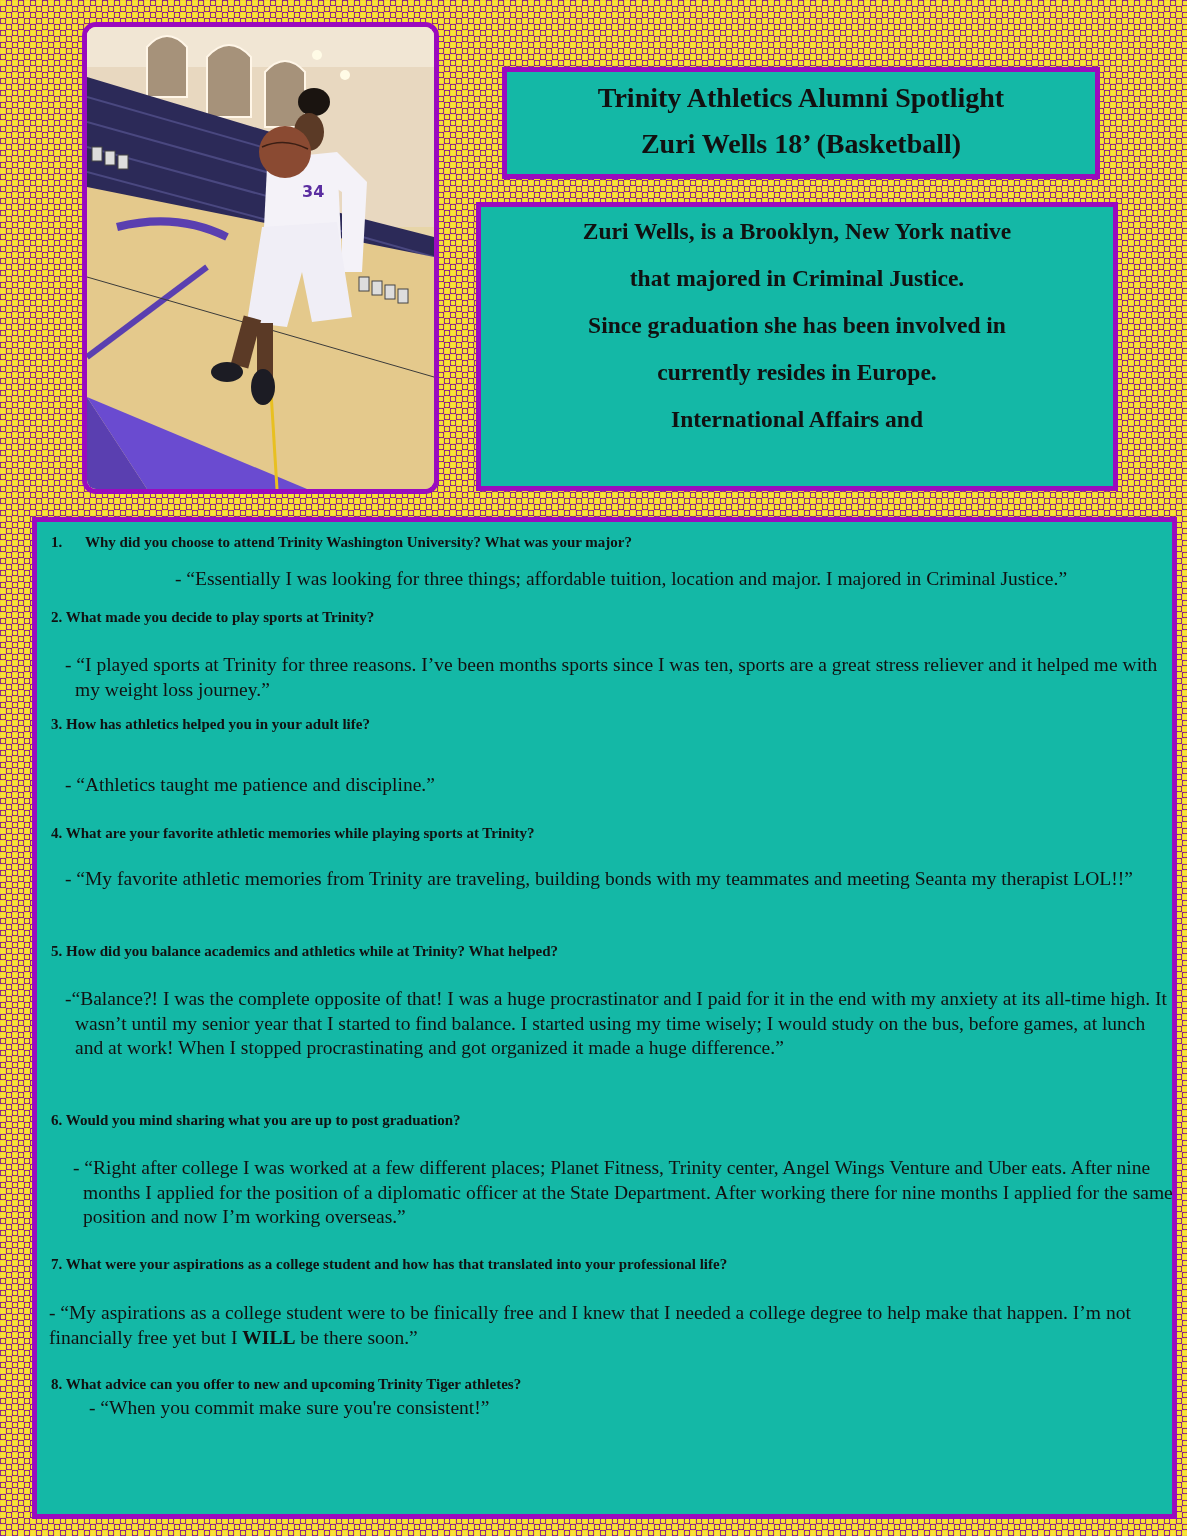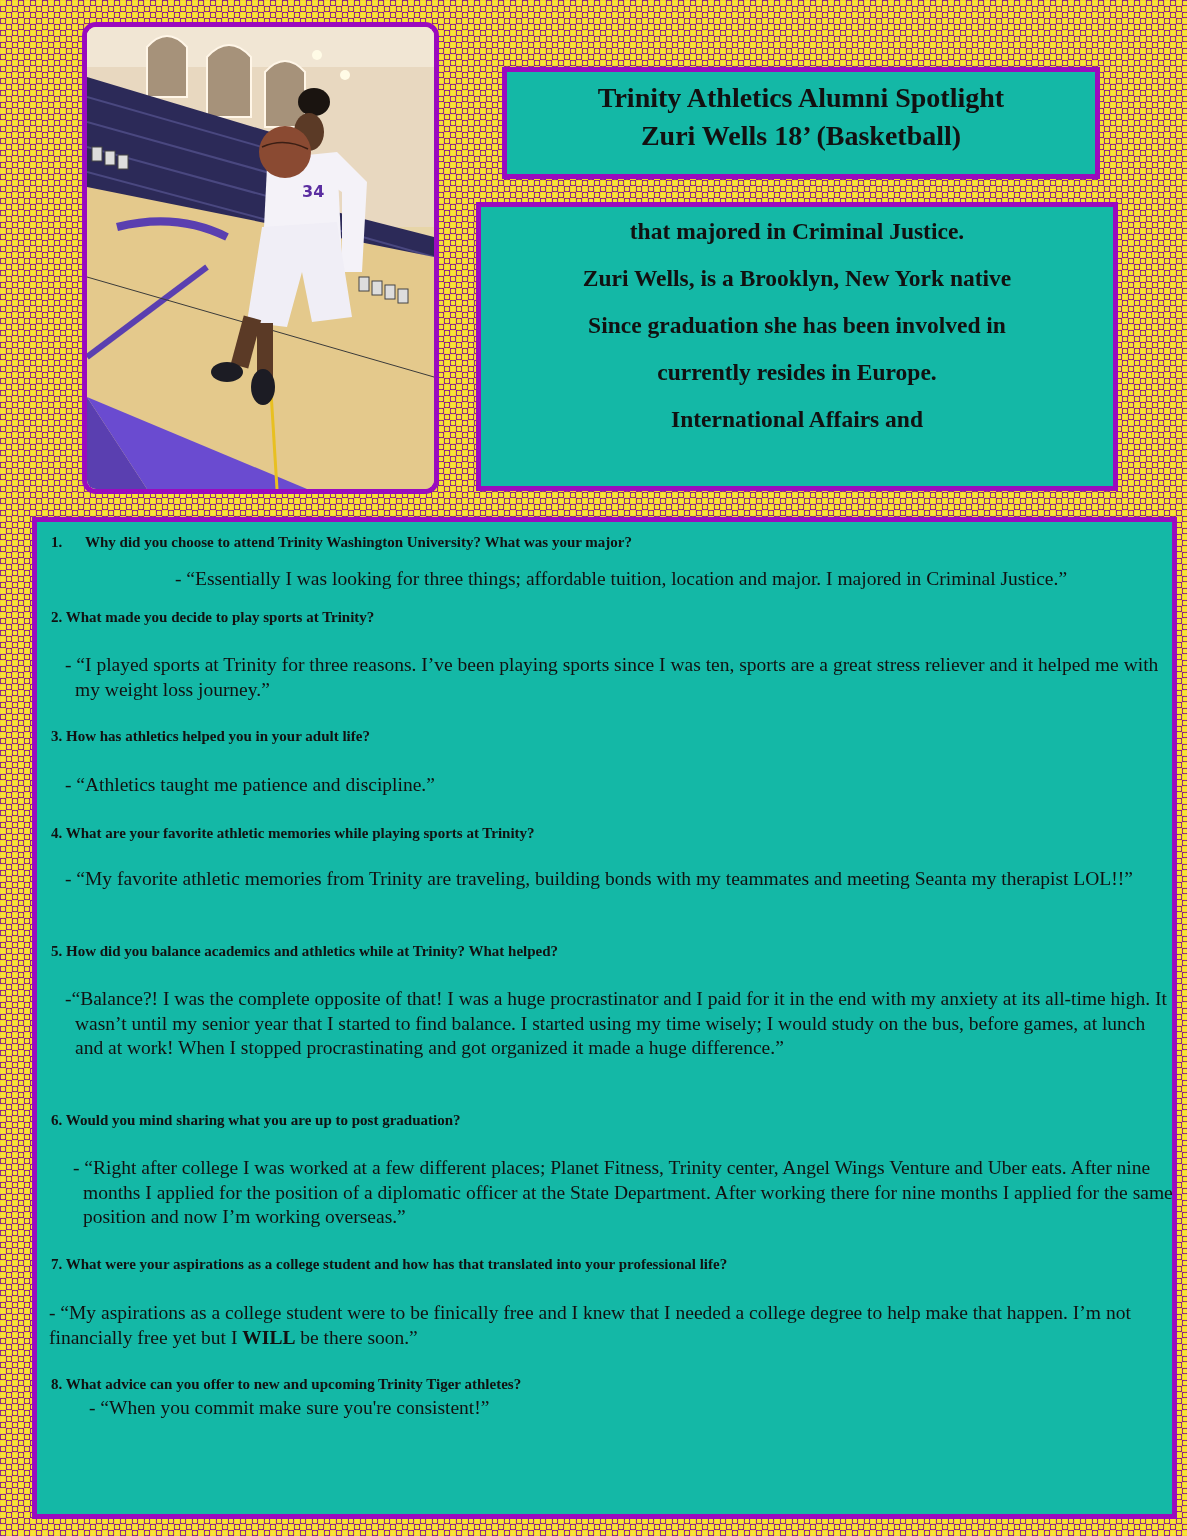--- a/index.html
+++ b/index.html
@@ -13,21 +13,21 @@
     background-size: 6px 6px, 12px 12px, 12px 12px;
     background-position: 0 0, 0 0, 6px 6px;
     font-family: "Liberation Serif", "DejaVu Serif", serif;
     color:#111;
   }
   .box { position:absolute; background:#14b8a6; border:5px solid #9a0bbf; box-sizing:border-box; }
   .photo-frame { left:82px; top:22px; width:357px; height:472px; padding:0; overflow:hidden; background:#e7d5a8;border-radius:14px; }
   .title-box { left:502px; top:67px; width:598px; height:112px; text-align:center; }
   .title-box .line { font-weight:bold; font-size:28px; line-height:28px; }
   .title-box .l1 { margin-top:12px; }
-  .title-box .l2 { margin-top:10px; }
+  .title-box .l2 { margin-top:18px; }
   .bio-box { left:476px; top:202px; width:642px; height:289px; text-align:center; }
   .bio-box .bline { font-weight:bold; font-size:23.5px; line-height:47px; }
   .bio-box .inner { margin-top:1px; }
   .qa-box { left:32px; top:517px; width:1145px; height:1002px; padding:8px 10px 0 12px; }
   .q { font-weight:bold; font-size:15px; line-height:24px; position:absolute; left:14px; white-space:nowrap; }
   .a { font-size:19.5px; line-height:24.5px; position:absolute; white-space:normal; }
   .q1 { top:8px; }
   .q1 .num { display:inline-block; width:34px; }
 </style>
 </head>
@@ -94,41 +94,41 @@
   </svg>
 </div>
 
 <div class="box title-box">
   <div class="line l1">Trinity Athletics Alumni Spotlight</div>
   <div class="line l2">Zuri Wells 18’ (Basketball)</div>
 </div>
 
 <div class="box bio-box">
   <div class="inner">
+    <div class="bline">Zuri Wells, is a Brooklyn, New York native</div>
     <div class="bline">that majored in Criminal Justice.</div>
-    <div class="bline">Zuri Wells, is a Brooklyn, New York native</div>
     <div class="bline">Since graduation  she has been involved in</div>
     <div class="bline">currently resides in Europe.</div>
     <div class="bline">International Affairs and</div>
   </div>
 </div>
 
 <div class="box qa-box">
 
   <div class="q q1" style="top:8px;">
     <span class="num">1.</span><span>Why did you choose to attend Trinity Washington University? What was your major?</span>
   </div>
   <div class="a" style="top:45px; left:34px; width:1100px;text-align:center;">- “Essentially I was looking for three things; affordable tuition, location and major. I majored in Criminal Justice.”</div>
 
   <div class="q" style="top:83px;">
     <span>2.</span> <span>What made you decide to play sports at Trinity?</span>
   </div>
-  <div class="a" style="top:131px; left:28px; width:1102px; text-indent:0; padding-left:10px; text-indent:-10px;">- “I played sports at Trinity for three reasons. I’ve been playing sports since I was ten, sports are a great stress reliever and it helped me with my weight loss journey.”</div>
+  <div class="a" style="top:131px; left:28px; width:1102px; text-indent:0; padding-left:10px; text-indent:-10px;">- “I played sports at Trinity for three reasons. I’ve been months sports since I was ten, sports are a great stress reliever and it helped me with my weight loss journey.”</div>
 
-  <div class="q" style="top:202px;">
+  <div class="q" style="top:190px;">
     <span>3.</span> <span>How has athletics helped you in your adult life?</span>
   </div>
   <div class="a" style="top:251px; left:28px; width:1100px;">- “Athletics taught me patience and discipline.”</div>
 
   <div class="q" style="top:299px;">
     <span>4.</span> <span>What are your favorite athletic memories while playing sports at Trinity?</span>
   </div>
   <div class="a" style="top:345px; left:28px; width:1090px; padding-left:10px; text-indent:-10px;">- “My favorite athletic memories from Trinity are traveling, building bonds with my teammates and meeting Seanta my therapist LOL!!”</div>
 
   <div class="q" style="top:417px;">

